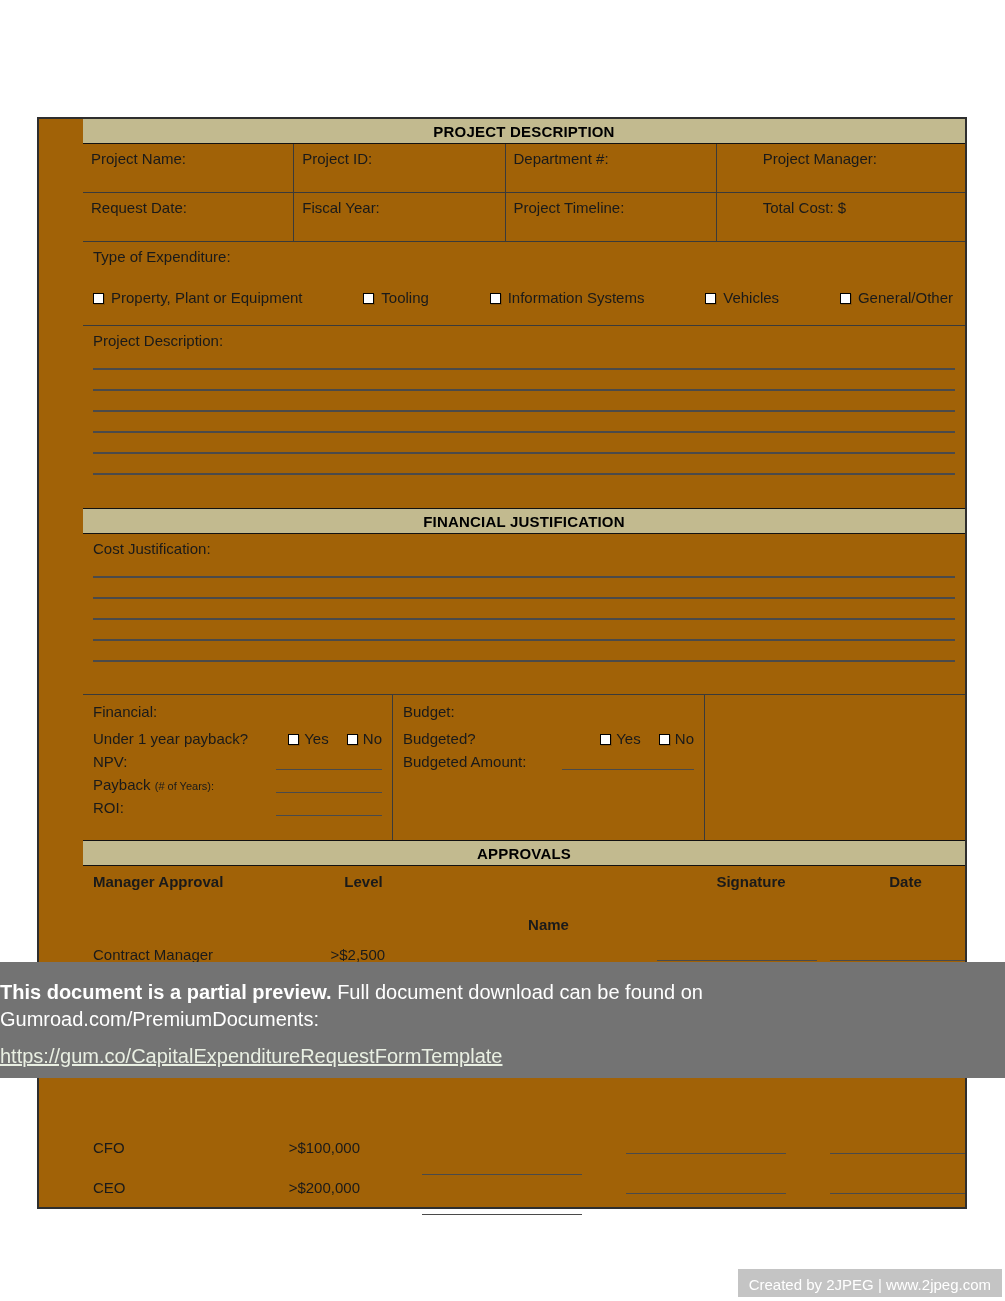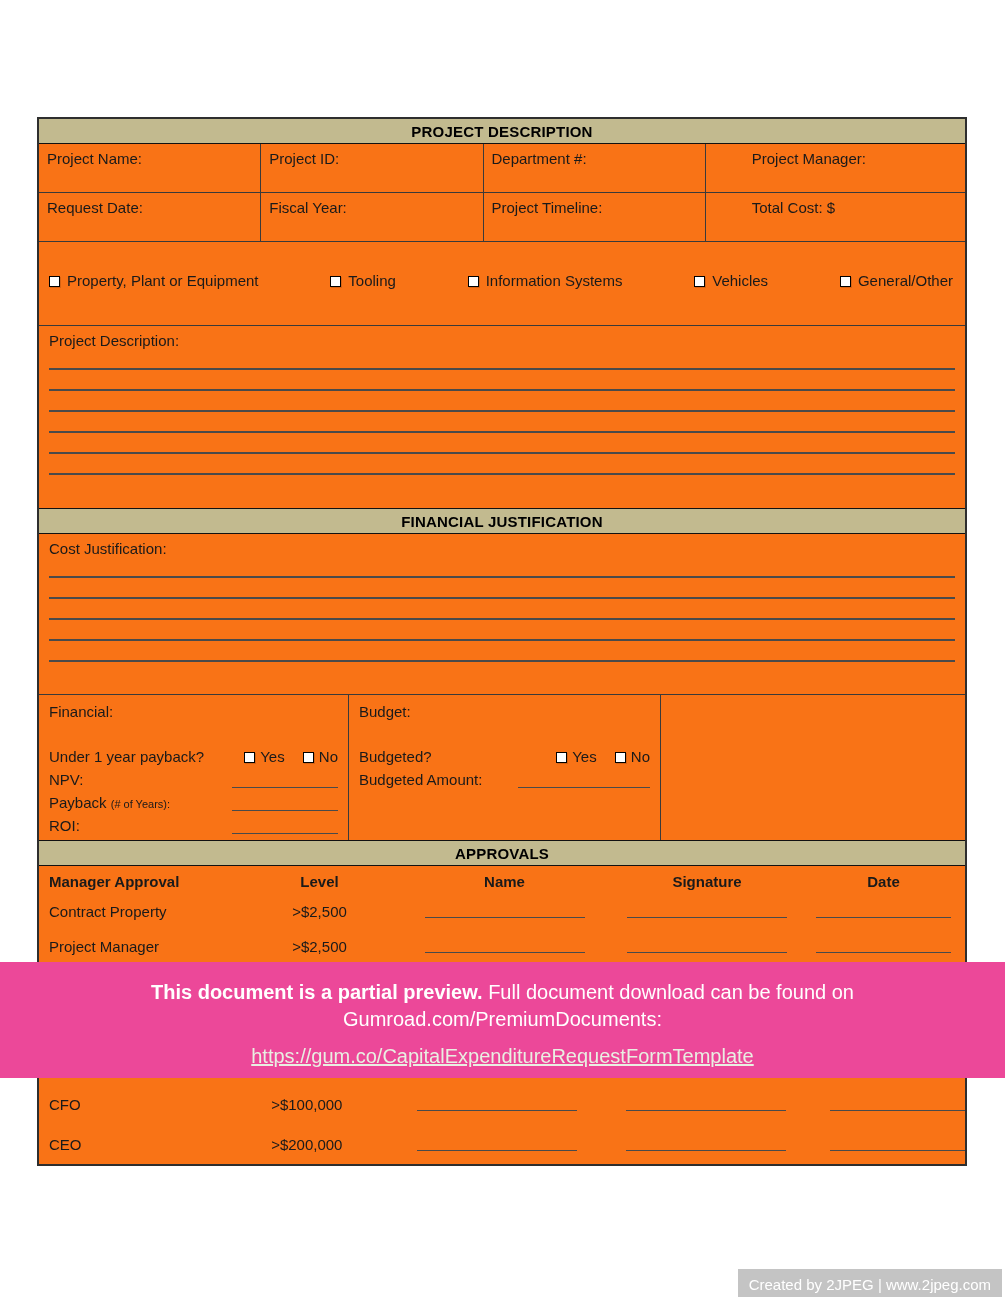--- a/index.html
+++ b/index.html
@@ -2,21 +2,21 @@
 <html><head>
 <meta charset="utf-8">
 <style>
   * { margin:0; padding:0; box-sizing:border-box; }
   html,body { width:1005px; height:1301px; background:#ffffff;
               font-family:"Liberation Sans", sans-serif; color:#1a1a1a; }
   body { position:relative; overflow:hidden; }
 
   .form-table {
     position:absolute; left:37px; top:117px; width:930px;
-    border:2px solid #2e2e2e; background:#f97316; font-size:15px;
+    border:2px solid #2e2e2e; background:#a16207; font-size:15px;padding-left:44px;
   }
 
   .section-bar {
     background:#C2BA8F; text-align:center; font-weight:bold;
     padding:4px 0 3px 0; letter-spacing:.2px; color:#000;
     border-top:1px solid #111; border-bottom:1px solid #111;
   }
   .section-bar.first { border-top:none; }
 
   .row4 { display:flex; border-bottom:1px solid #3a3a3a; }
@@ -34,44 +34,44 @@
   .desc-row { height:182px; padding:6px 10px; }
   .cost-row { height:161px; padding:6px 10px; border-bottom:1px solid #3a3a3a; }
   .wline { border-bottom:2px solid #4a4a4a; height:21px; }
   .desc-row .wline:first-of-type, .cost-row .wline:first-of-type { margin-top:15px; }
 
   .fin-row { display:flex; height:145px; border-bottom:none; }
   .fin-col { padding:8px 10px; border-right:1px solid #3a3a3a; }
   .fin-col.c1 { width:310px; }
   .fin-col.c2 { width:312px; }
   .fin-col.c3 { flex:1; border-right:none; }
-  .fin-col h4 { font-weight:normal; font-size:15px; margin-bottom:22px; }
+  .fin-col h4 { font-weight:normal; font-size:15px; margin-bottom:4px; }
   .fin-line { display:flex; align-items:flex-end; justify-content:space-between; height:23px; }
   .fill { display:inline-block; border-bottom:1.5px solid #4a4a4a; height:14px; }
   .yn { white-space:nowrap; }
   .yn .cb { margin-right:5px; }
   .yn .gap { display:inline-block; width:14px; }
   .small { font-size:11px; }
 
   .appr-head { display:flex; font-weight:bold; padding:7px 0 4px 0;justify-content:center; }
   .appr-row  { display:flex; align-items:center; height:35px; }
   .ac1 { width:203px; padding-left:10px; }
   .ac2 { width:155px; text-align:center; }
-  .ac3 { width:215px; text-align:center; }
+  .ac3 { width:215px; text-align:center;margin-top:43px; }
   .ac4 { width:190px; text-align:center; }
   .ac5 { flex:1; text-align:center; }
   .sig { display:inline-block; border-bottom:1.5px solid #4a4a4a; height:16px; }
   .sig.w160 { width:160px; }
   .sig.w135 { width:135px; }
   .banner-spacer { height:120px; }
   .appr-row.tall { height:40px;gap:44px; }
 
   .preview-banner {
     position:absolute; left:0; top:962px; width:1005px; height:116px;
-    background:#ec4899; color:#ffffff; text-align:center; z-index:5;
+    background:#737373; color:#ffffff; z-index:5;
     font-size:20px; padding-top:17px; line-height:27px;
   }
   .preview-banner .link-line { margin-top:10px; }
   .preview-banner a { color:#E9EFE2; text-decoration:underline; cursor:pointer; }
 
   .watermark {
     position:absolute; top:1269px; right:3px; z-index:6;
     background:rgba(190,190,190,0.9); color:#ffffff;
     font-size:15px; padding:7px 11px 4px 11px;
   }
@@ -91,20 +91,21 @@
   </div>
 
   <div class="row4">
     <div class="cell">Request Date:</div>
     <div class="cell">Fiscal Year:</div>
     <div class="cell">Project Timeline:</div>
     <div class="cell">Total Cost: $</div>
   </div>
 
   <div class="type-row">
+    <div>Type of Expenditure:</div>
     <div class="type-options">
       <span class="opt"><span class="cb"></span><span>Property, Plant or Equipment</span></span>
       <span class="opt"><span class="cb"></span><span>Tooling</span></span>
       <span class="opt"><span class="cb"></span><span>Information Systems</span></span>
       <span class="opt"><span class="cb"></span><span>Vehicles</span></span>
       <span class="opt"><span class="cb"></span><span>General/Other</span></span>
     </div>
   </div>
 
   <div class="desc-row">
@@ -174,21 +175,21 @@
 
   <div class="appr-head">
     <div class="ac1">Manager Approval</div>
     <div class="ac2">Level</div>
     <div class="ac3">Name</div>
     <div class="ac4">Signature</div>
     <div class="ac5">Date</div>
   </div>
 
   <div class="appr-row">
-    <div class="ac1">Contract Property</div>
+    <div class="ac1">Contract Manager</div>
     <div class="ac2">&gt;$2,500</div>
     <div class="ac3"><span class="sig w160"></span></div>
     <div class="ac4"><span class="sig w160"></span></div>
     <div class="ac5"><span class="sig w135"></span></div>
   </div>
 
   <div class="appr-row">
     <div class="ac1">Project Manager</div>
     <div class="ac2">&gt;$2,500</div>
     <div class="ac3"><span class="sig w160"></span></div>

